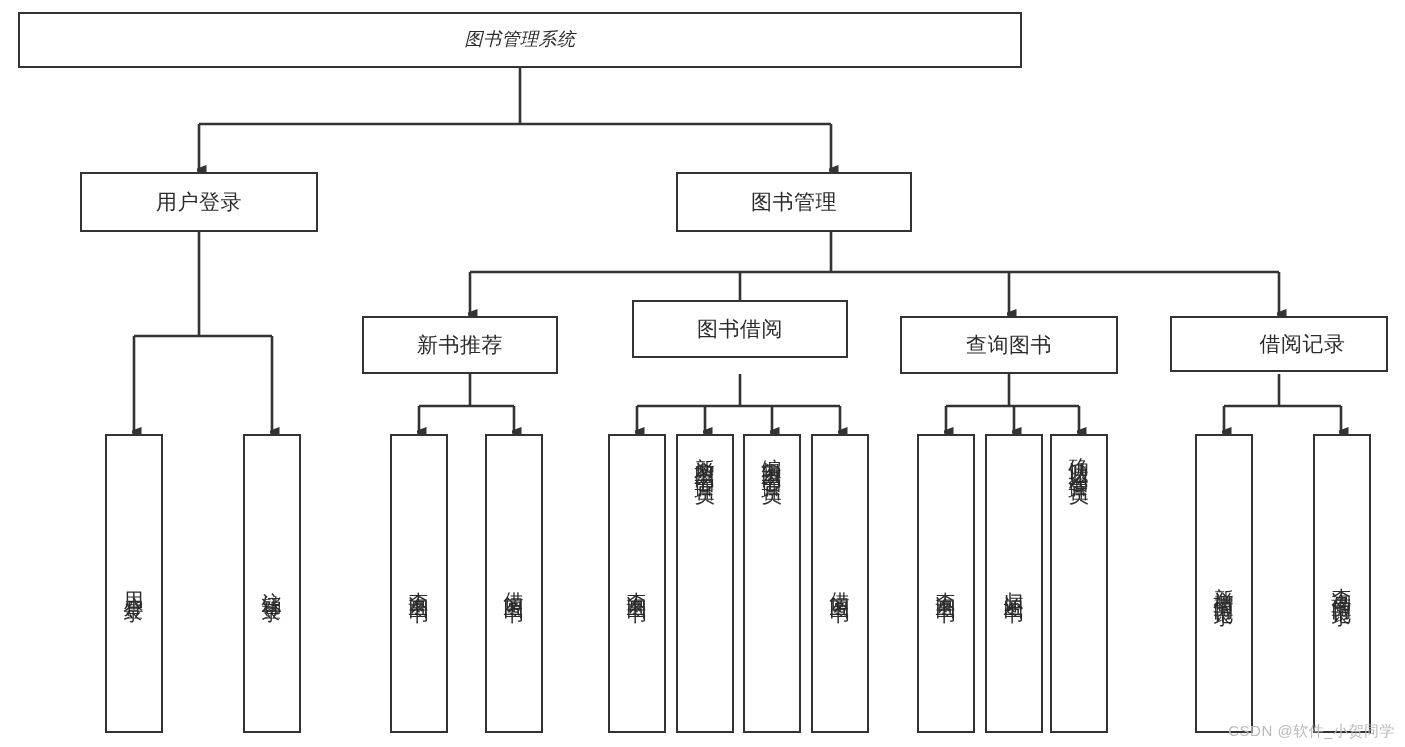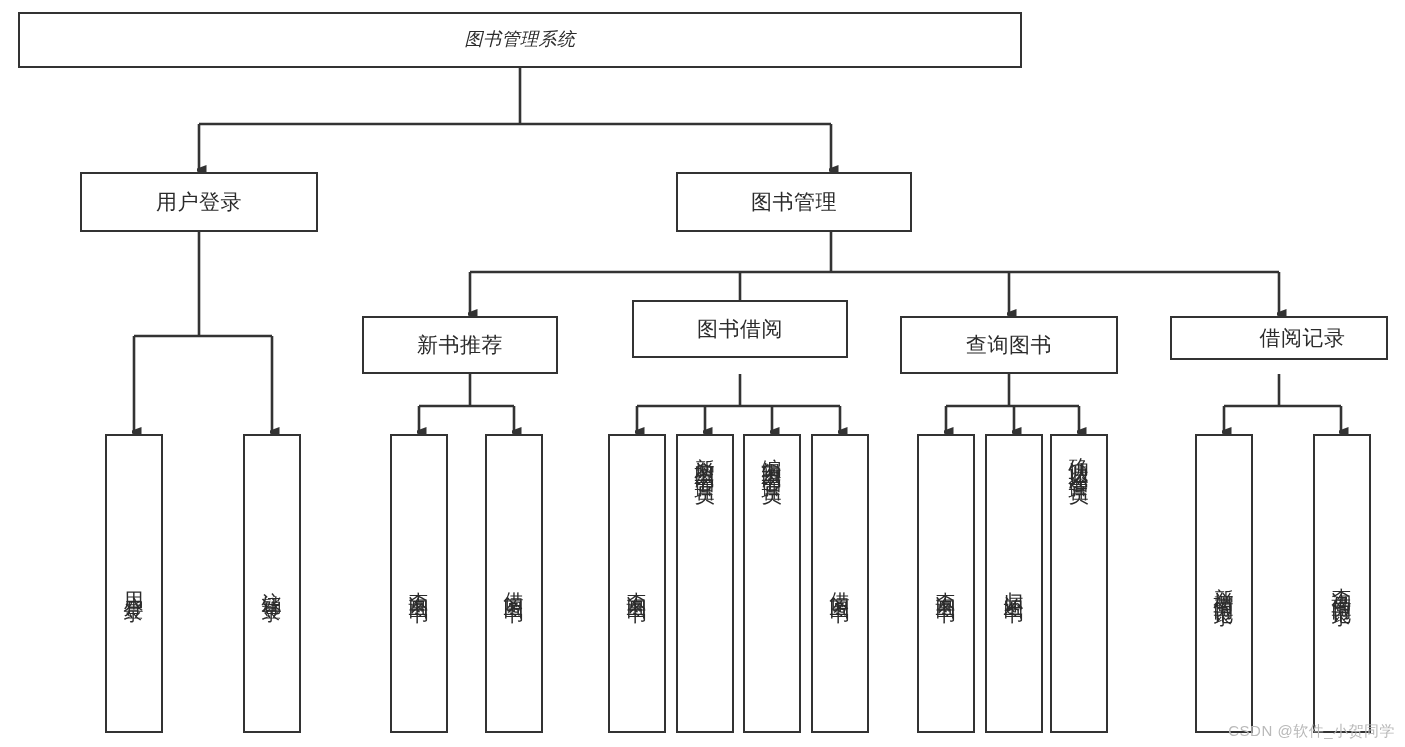--- a/index.html
+++ b/index.html
@@ -137,21 +137,21 @@
       </div>
       <div class="node horizontal" style="left: 362px; top: 316px; width: 196px; height: 58px;">
         <span class="label">新书推荐</span>
       </div>
       <div class="node horizontal" style="left: 632px; top: 300px; width: 216px; height: 58px;">
         <span class="label">图书借阅</span>
       </div>
       <div class="node horizontal" style="left: 900px; top: 316px; width: 218px; height: 58px;">
         <span class="label">查询图书</span>
       </div>
-      <div class="node horizontal" style="left: 1170px; top: 316px; width: 218px; height: 44px; padding-left: 47px;">
+      <div class="node horizontal" style="left: 1170px; top: 316px; width: 218px; height: 56px; padding-left: 47px;">
         <span class="label">借阅记录</span>
       </div>
       <div class="node vertical centered" style="left: 105px; top: 434px; width: 58px; height: 299px;">
         <span class="label">用户登录</span>
       </div>
       <div class="node vertical centered" style="left: 243px; top: 434px; width: 58px; height: 299px;">
         <span class="label">注销登录</span>
       </div>
       <div class="node vertical centered" style="left: 390px; top: 434px; width: 58px; height: 299px;">
         <span class="label">查询图书</span>

